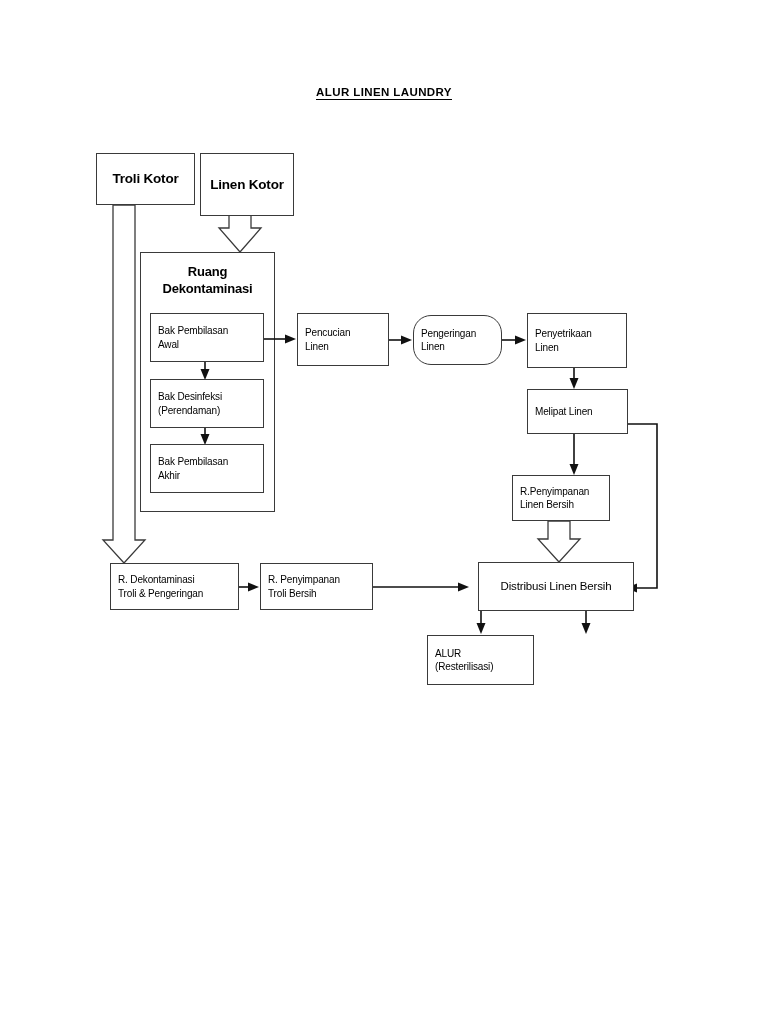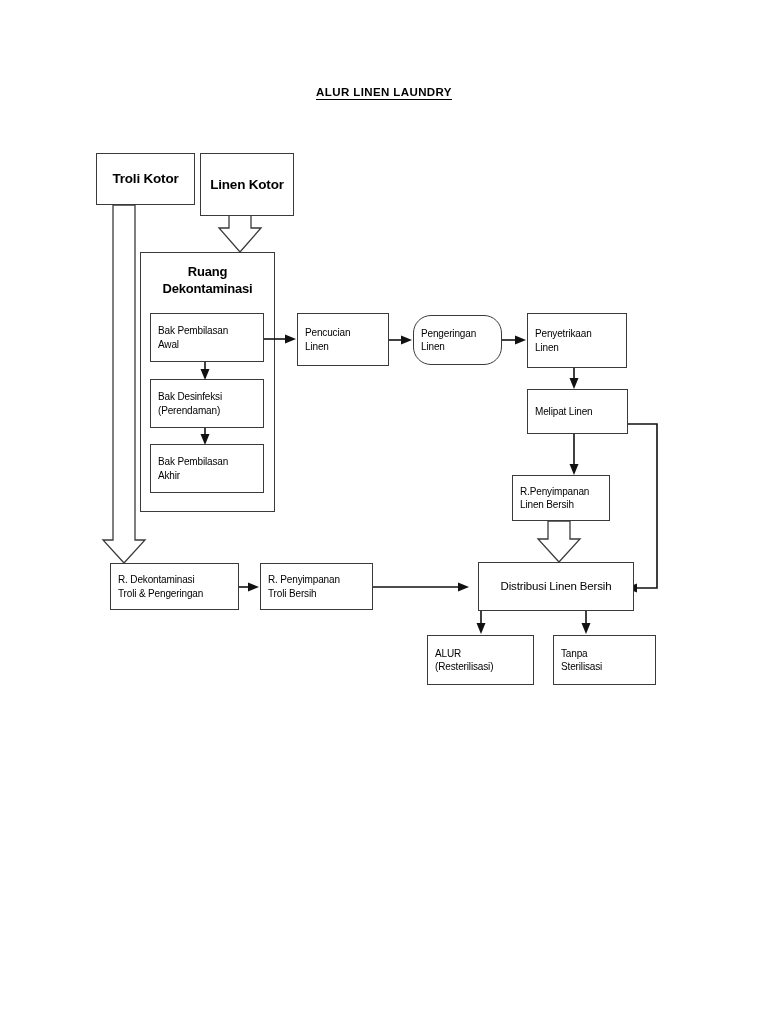--- a/index.html
+++ b/index.html
@@ -231,18 +231,14 @@
 
   <div class="node proc-c" style="left:470px; top:562px; width:156px; height:49px;margin-left:8px;">
     <span class="line">Distribusi Linen Bersih</span>
   </div>
 
   <div class="node proc" style="left:427px; top:635px; width:107px; height:50px;">
     <span class="line">ALUR</span>
     <span class="line">(Resterilisasi)</span>
   </div>
 
-  <div class="node proc" style="left:553px; top:635px; width:103px; height:50px;">
-    <span class="line">Tanpa</span>
-    <span class="line">Sterilisasi</span>
-  </div>
 
 </div>
 
 </body></html>

